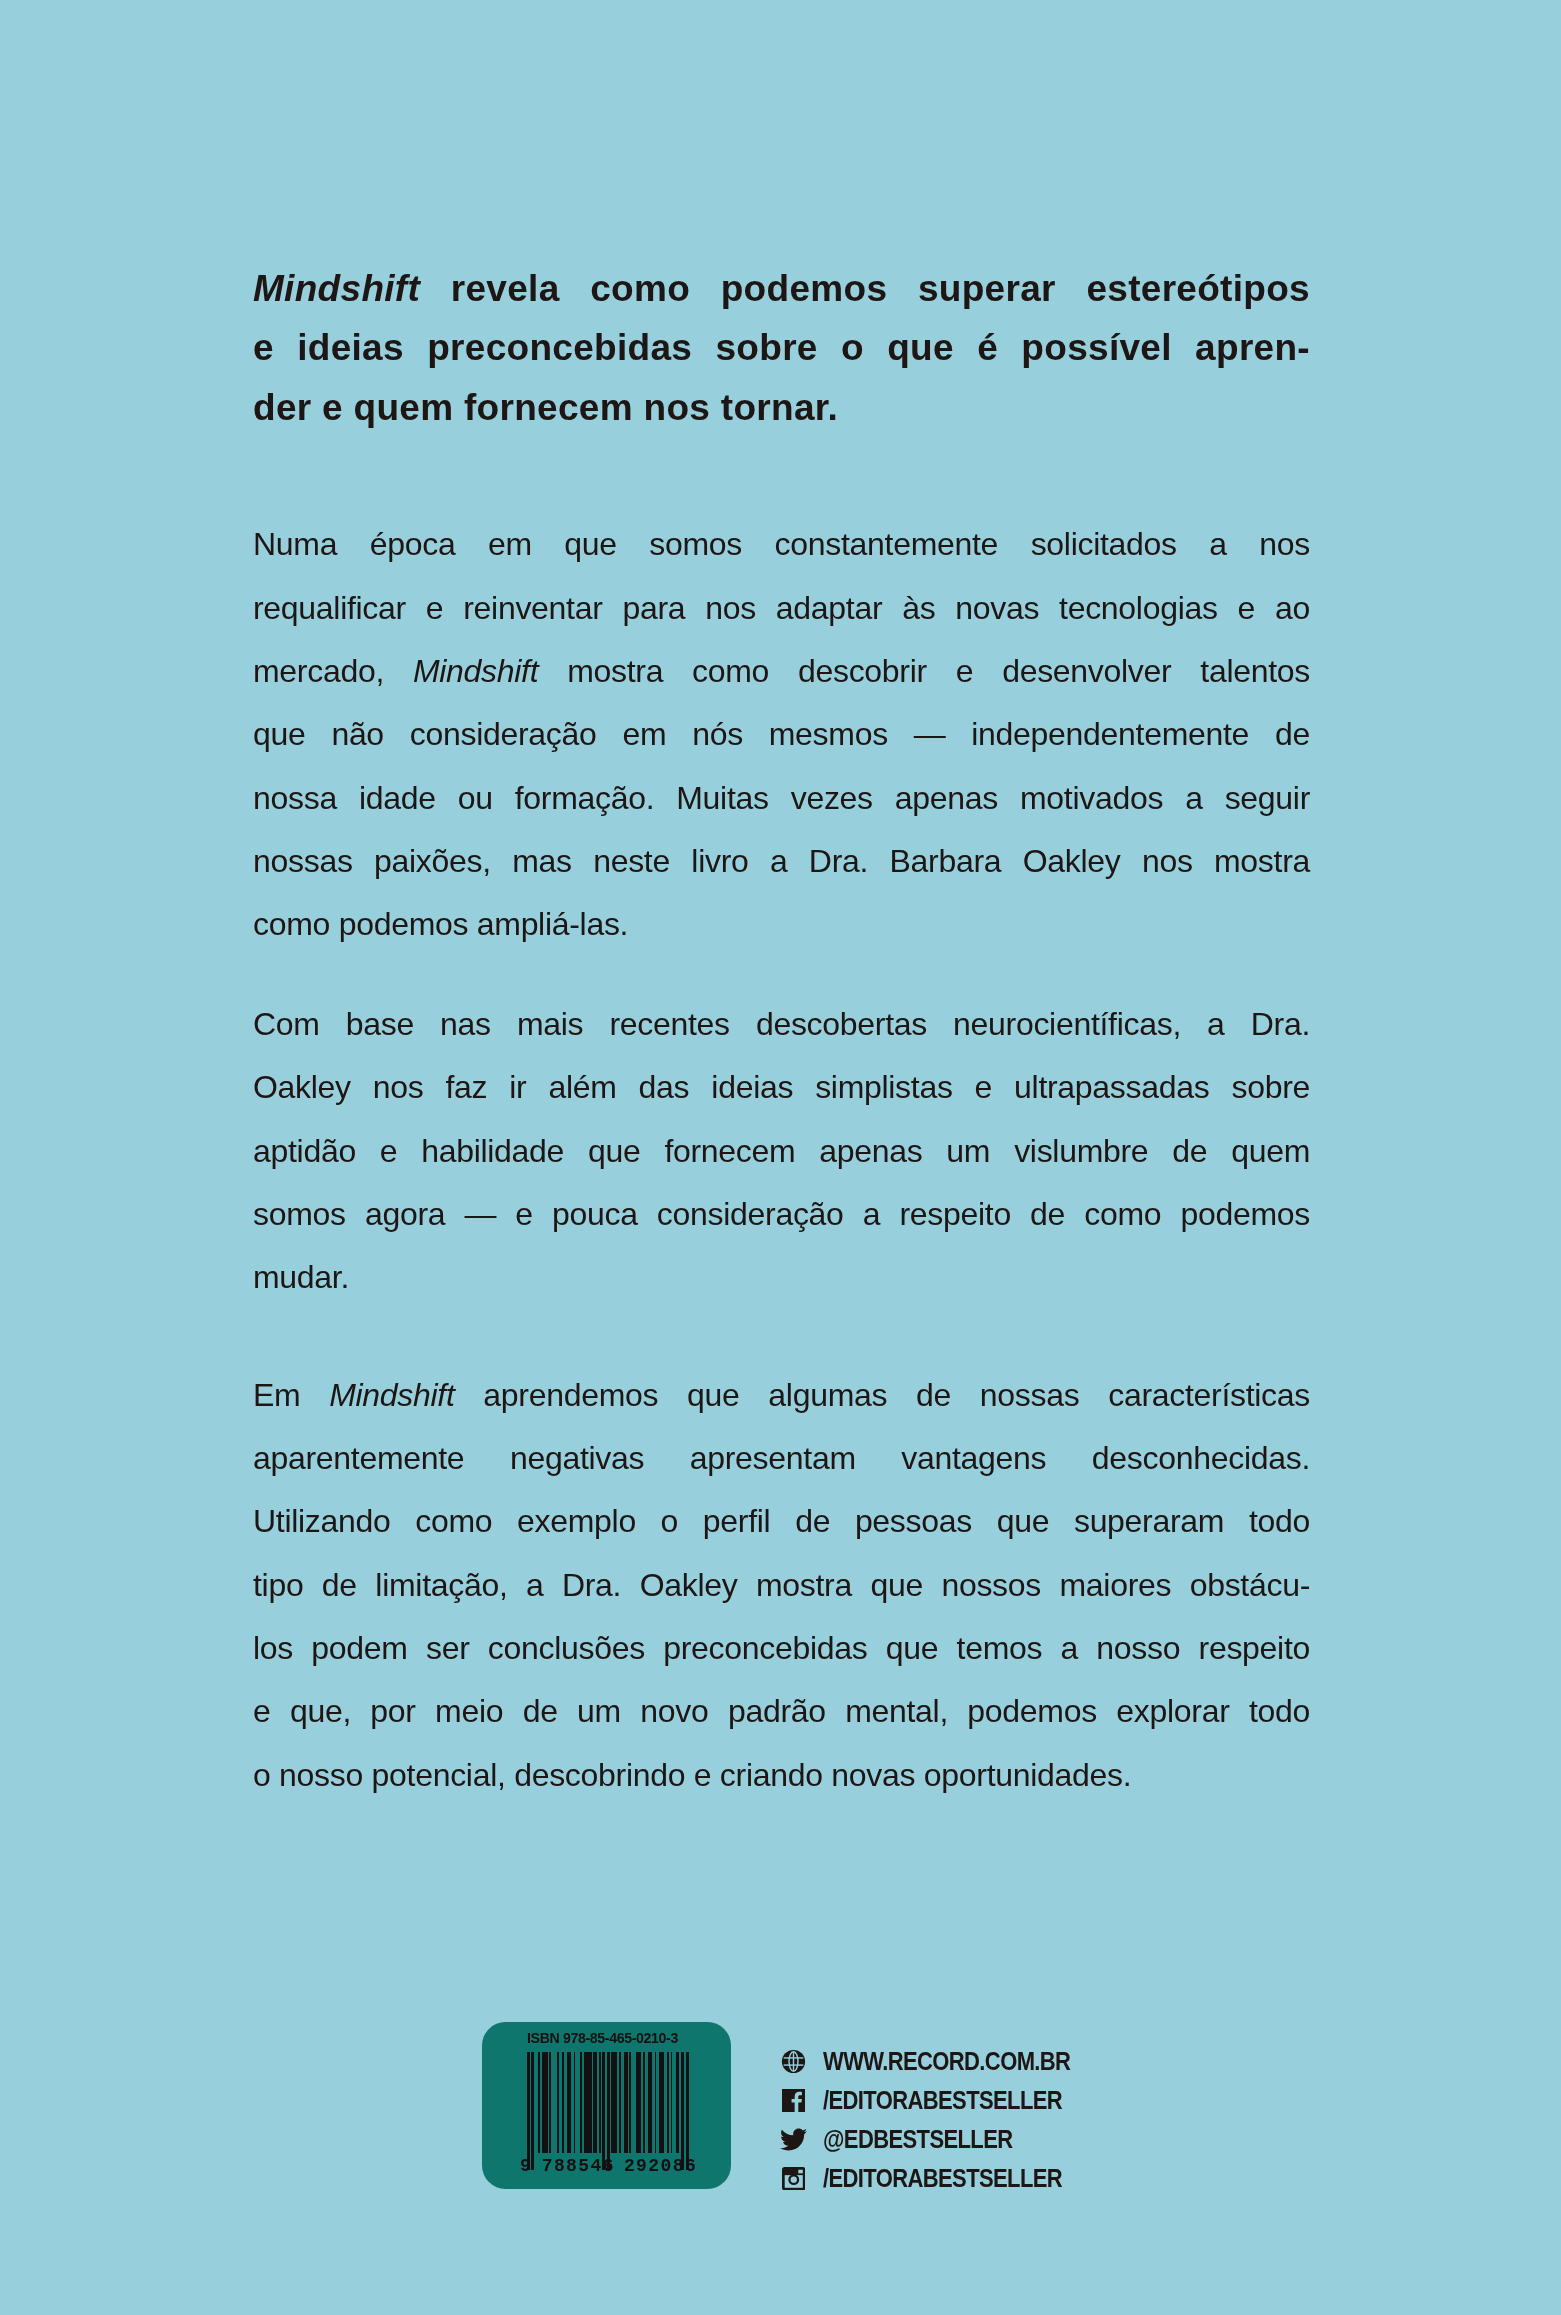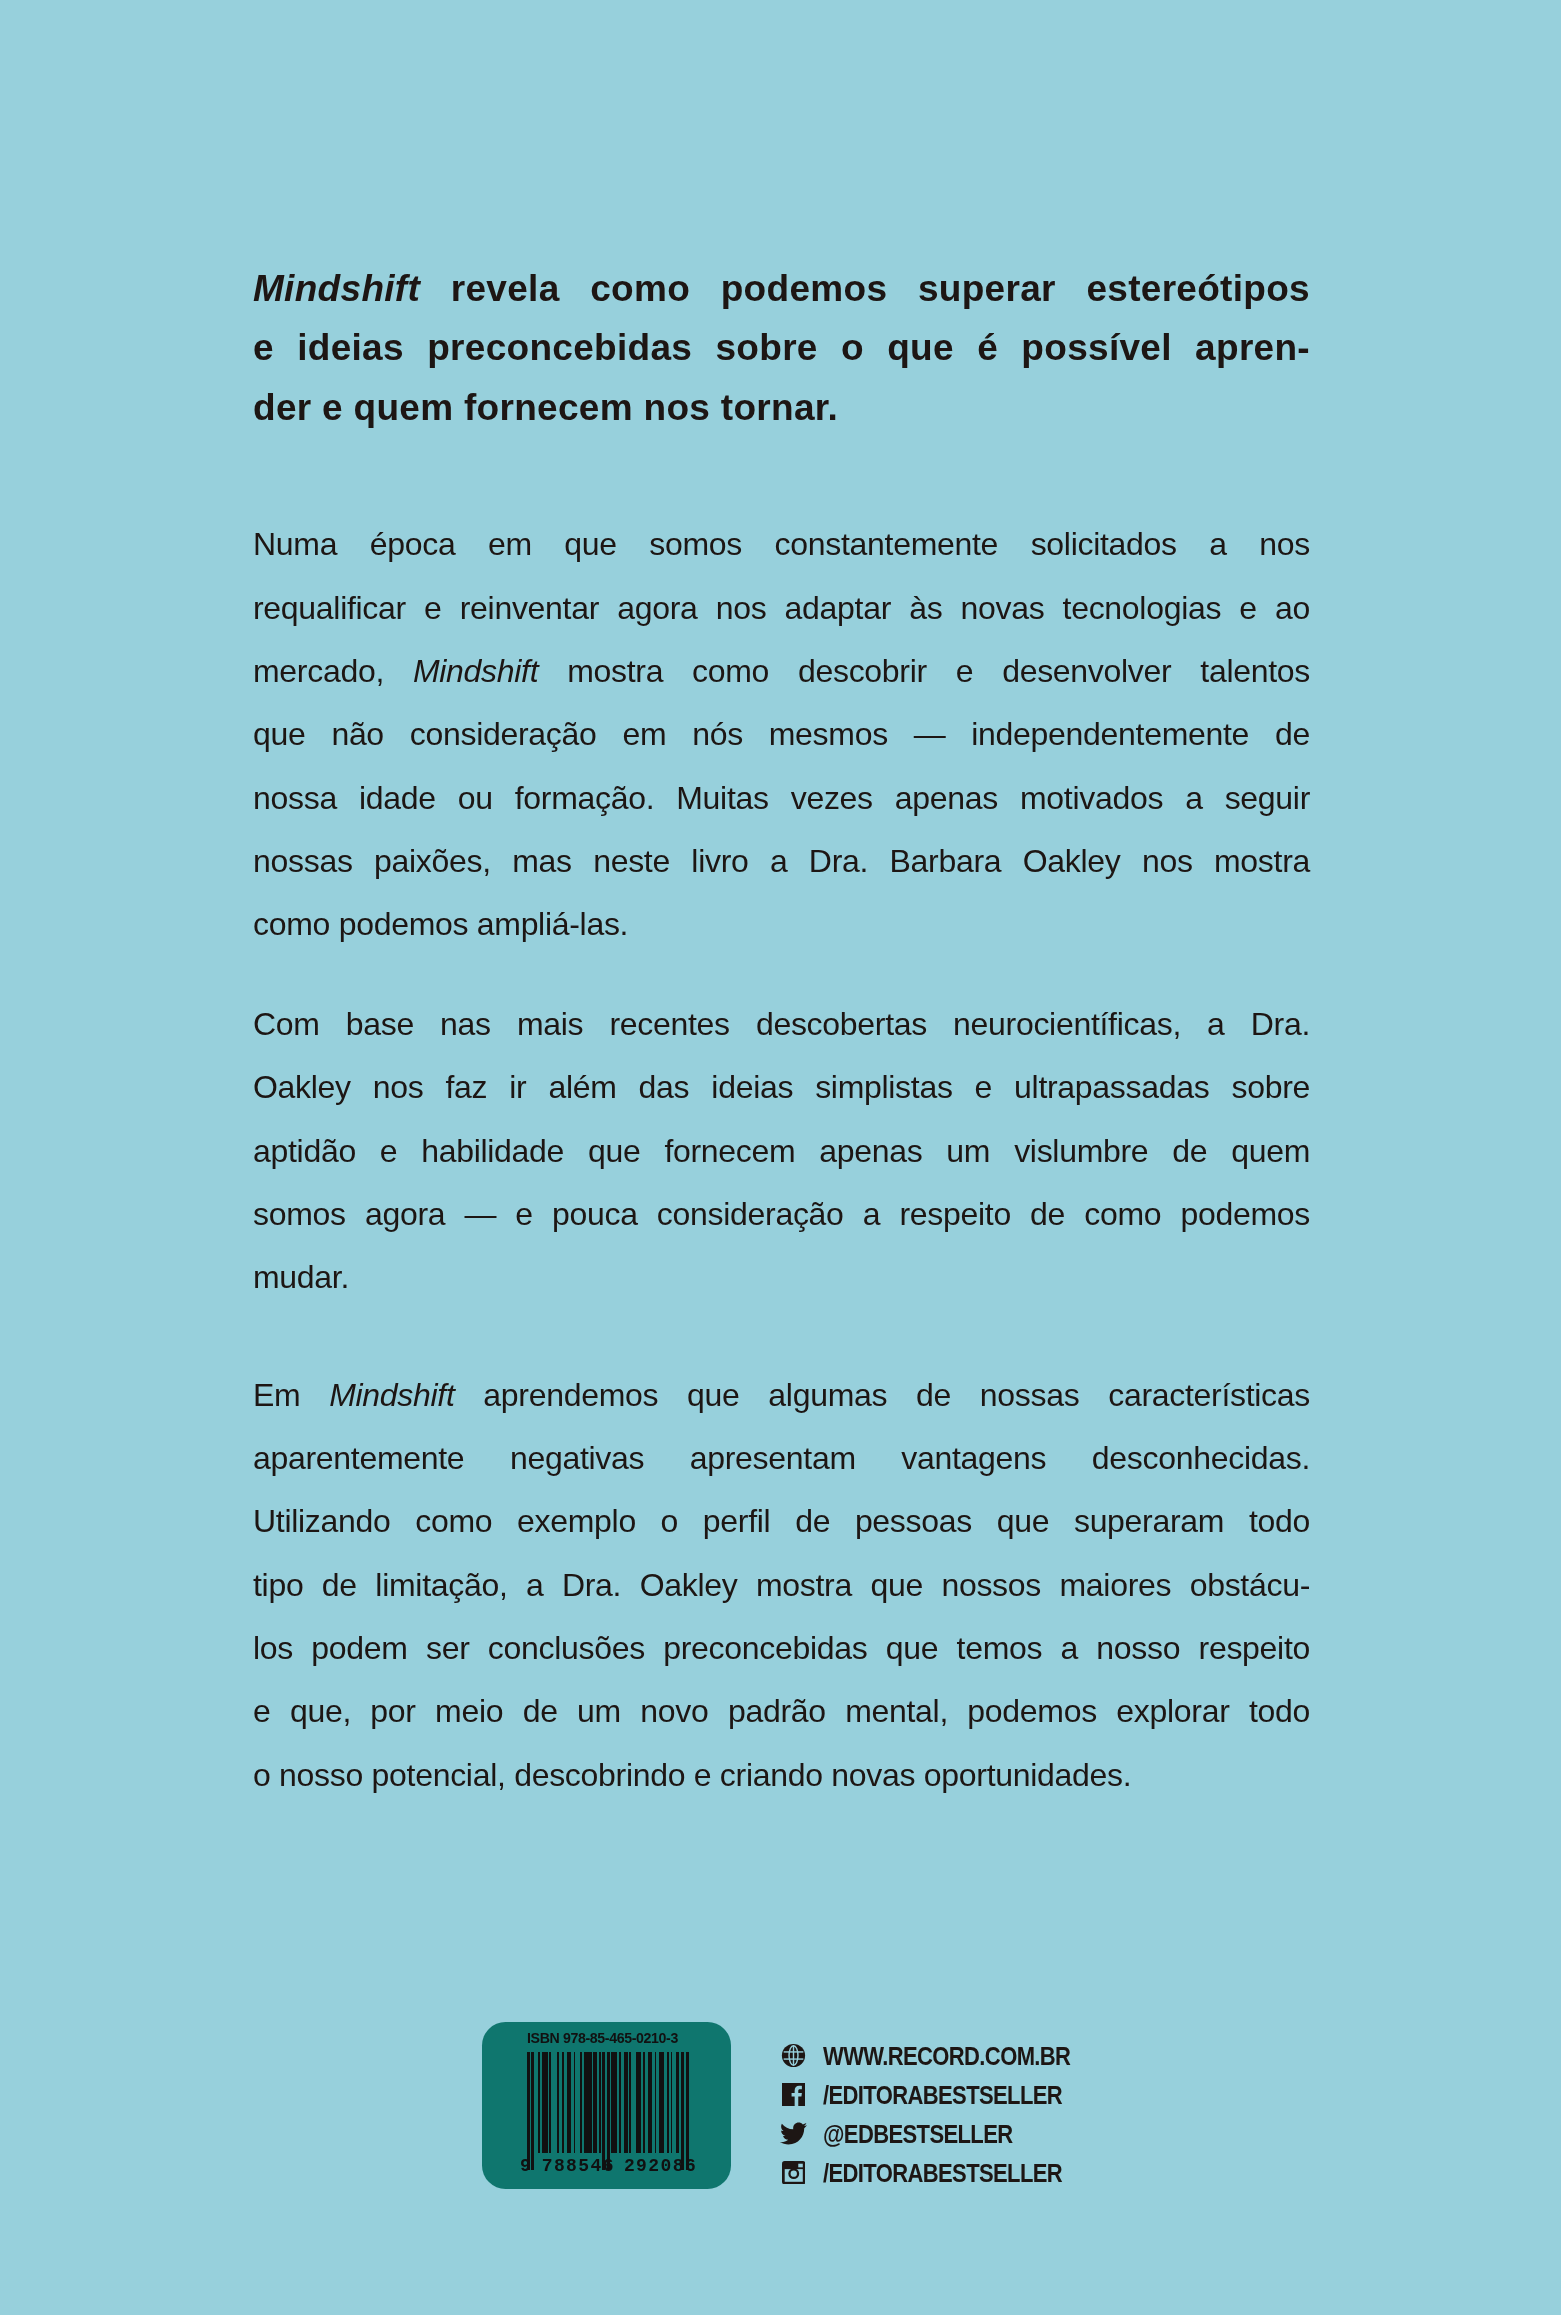--- a/index.html
+++ b/index.html
@@ -105,20 +105,21 @@
   .ean-left { margin-left: 5.4px; letter-spacing: 1.4px; }
   .ean-right { margin-left: 9px; letter-spacing: 1.4px; }
   
   .social {
     position: absolute;
     left: 780px;
     top: 2042px;
   }
   .social-row {
     display: flex;
+    align-items: center;
     height: 39px;
   }
   .social-icon {
     width: 27px;
     height: 27px;
     flex: none;
     display: flex;
     align-items: center;
     justify-content: center;
     margin-right: 16.3px;
@@ -147,21 +148,21 @@
   <div class="line last" style="top:387px;">
     <span class="inner">der e quem fornecem nos tornar.</span>
   </div>
 </div>
 
 <div class="column body" style="top:0;">
   <div class="line" style="top:526px;">
       <span class="inner">Numa época em que somos constantemente solicitados a nos</span>
     </div>
   <div class="line" style="top:590px;">
-      <span class="inner">requalificar e reinventar agora nos adaptar às novas tecnologias e ao</span>
+      <span class="inner">requalificar e reinventar para nos adaptar às novas tecnologias e ao</span>
     </div>
   <div class="line" style="top:653px;">
       <span class="inner"><span>mercado, </span><em>Mindshift</em><span> mostra como descobrir e desenvolver talentos</span></span>
     </div>
   <div class="line" style="top:716px;">
       <span class="inner">que não consideração em nós mesmos — independentemente de</span>
     </div>
   <div class="line" style="top:780px;">
       <span class="inner">nossa idade ou formação. Muitas vezes apenas motivados a seguir</span>
     </div>

